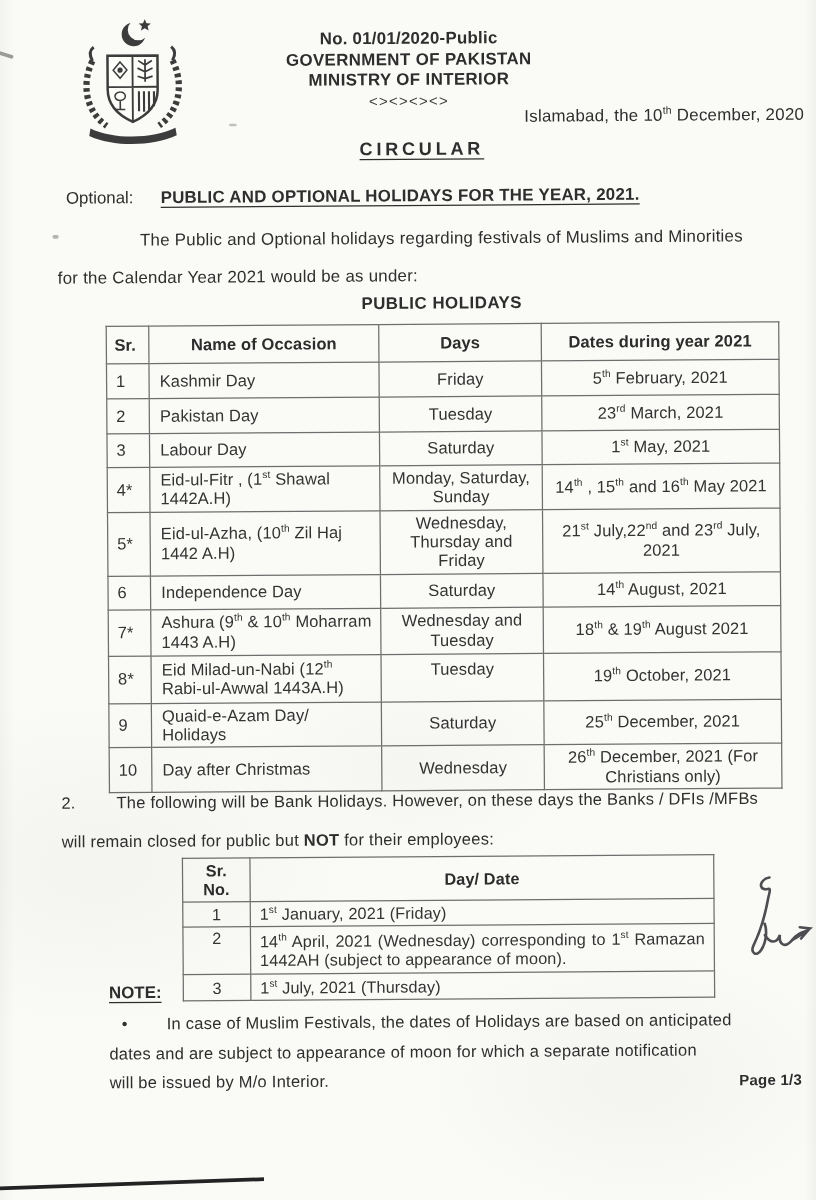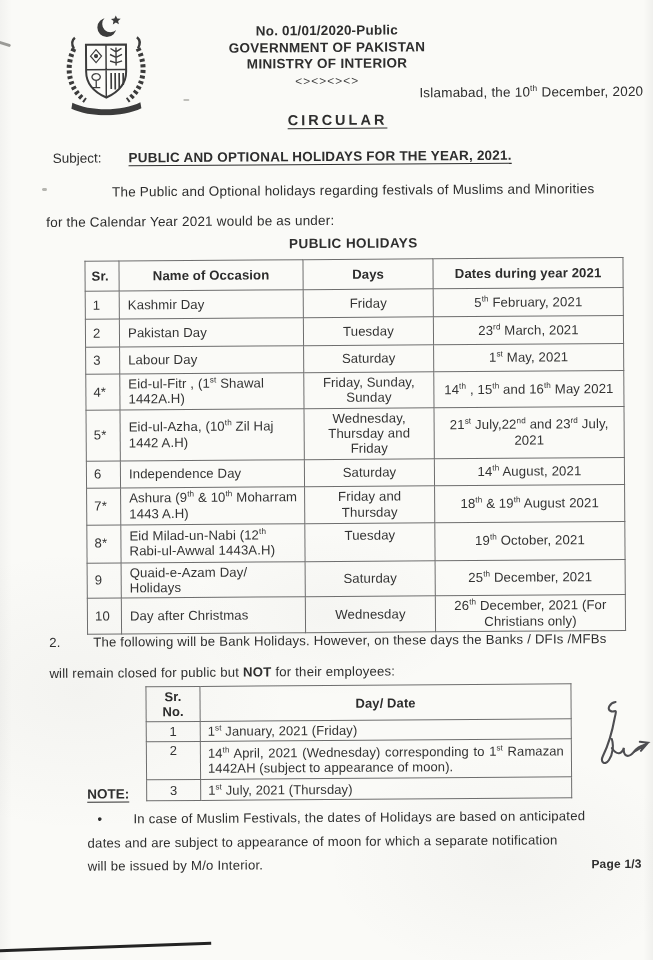--- a/index.html
+++ b/index.html
@@ -122,21 +122,21 @@
       <div class="org">GOVERNMENT OF PAKISTAN</div>
       <div class="org">MINISTRY OF INTERIOR</div>
       <div class="orn">&lt;&gt;&lt;&gt;&lt;&gt;&lt;&gt;</div>
     </div>
     <div class="abs dateline">Islamabad, the 10<sup>th</sup> December, 2020</div>
     <div class="abs circular">
       <span>CIRCULAR</span>
     </div>
 
     <div class="abs subject">
-      <span class="lbl">Subject:</span>
+      <span class="lbl">Optional:</span>
       <span class="txt">PUBLIC AND OPTIONAL HOLIDAYS FOR THE YEAR, 2021.</span>
     </div>
 
     <div class="abs intro">The Public and Optional holidays regarding festivals of Muslims and Minorities
 for the Calendar Year 2021 would be as under:</div>
 
     <div class="abs ph-title">
       <span>PUBLIC HOLIDAYS</span>
     </div>
 
@@ -168,39 +168,39 @@
       </tr>
       <tr class="r2">
         <td class="t-sr">3</td>
         <td class="t-name">Labour Day</td>
         <td class="t-days">Saturday</td>
         <td class="t-dates">1<sup>st</sup> May, 2021</td>
       </tr>
       <tr class="r3">
         <td class="t-sr">4*</td>
         <td class="t-name">Eid-ul-Fitr , (1<sup>st</sup> Shawal 1442A.H)</td>
-        <td class="t-days">Friday, Sunday, Sunday</td>
+        <td class="t-days">Monday, Saturday, Sunday</td>
         <td class="t-dates">14<sup>th</sup> , 15<sup>th</sup> and 16<sup>th</sup> May 2021</td>
       </tr>
       <tr class="r4">
         <td class="t-sr">5*</td>
         <td class="t-name">Eid-ul-Azha, (10<sup>th</sup> Zil Haj 1442 A.H)</td>
         <td class="t-days">Wednesday, Thursday and Friday</td>
         <td class="t-dates">21<sup>st</sup> July,22<sup>nd</sup> and 23<sup>rd</sup> July, 2021</td>
       </tr>
       <tr class="r5">
         <td class="t-sr">6</td>
         <td class="t-name">Independence Day</td>
         <td class="t-days">Saturday</td>
         <td class="t-dates">14<sup>th</sup> August, 2021</td>
       </tr>
       <tr class="r6">
         <td class="t-sr">7*</td>
         <td class="t-name">Ashura (9<sup>th</sup> &amp; 10<sup>th</sup> Moharram 1443 A.H)</td>
-        <td class="t-days">Friday and Thursday</td>
+        <td class="t-days">Wednesday and Tuesday</td>
         <td class="t-dates">18<sup>th</sup> &amp; 19<sup>th</sup> August 2021</td>
       </tr>
       <tr class="r7">
         <td class="t-sr">8*</td>
         <td class="t-name">Eid Milad-un-Nabi (12<sup>th</sup> Rabi-ul-Awwal 1443A.H)</td>
         <td class="t-days vtop">Tuesday</td>
         <td class="t-dates">19<sup>th</sup> October, 2021</td>
       </tr>
       <tr class="r8">
         <td class="t-sr">9</td>

